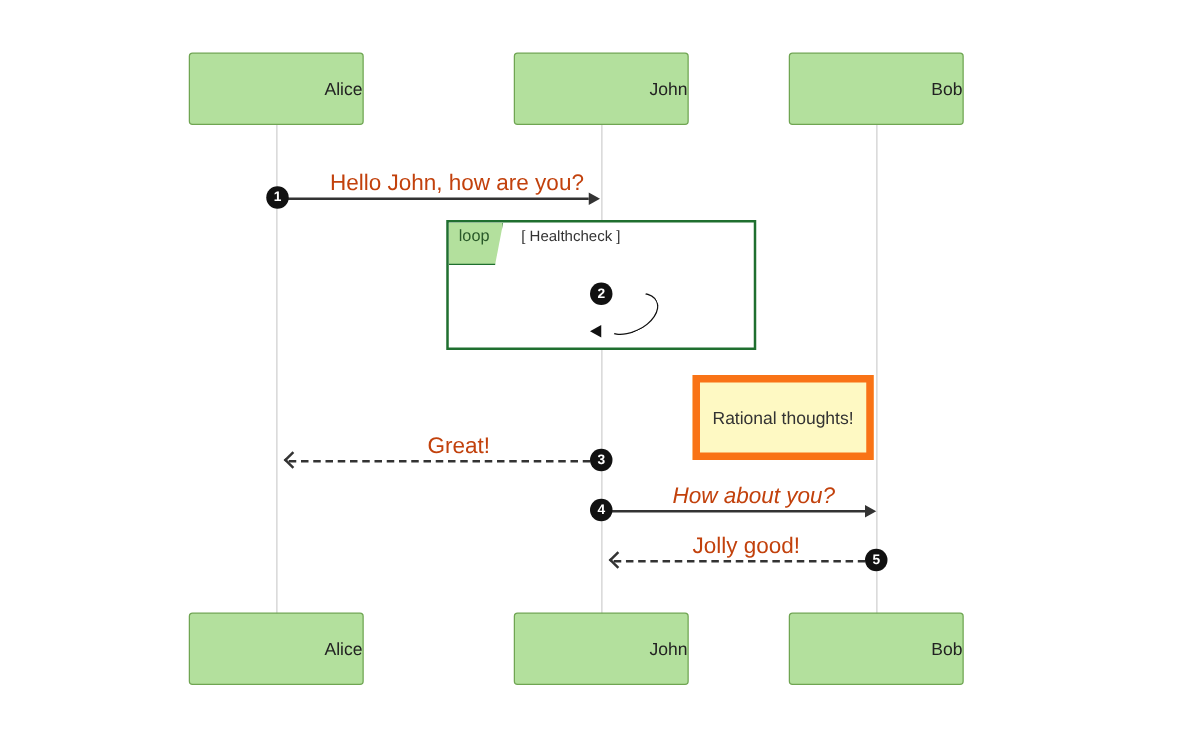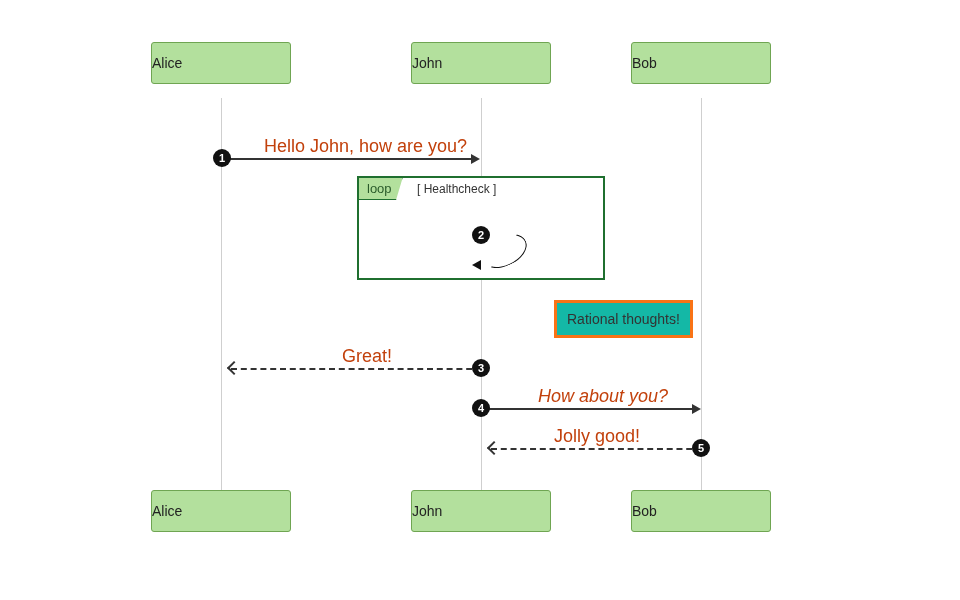--- a/index.html
+++ b/index.html
@@ -8,27 +8,27 @@
     font-family: "Segoe UI", Arial, sans-serif;
     background: #ffffff;
     width: 960px;
     height: 600px;
     position: relative;
     overflow: hidden;
   }
   .participant {
     position: absolute;
     width: 140px;
-    height: 42px;
+    height: 58px;
     background: #b3e09d;
     border: 1px solid #6fa552;
     border-radius: 3px;
     display: flex;
     align-items: center;
-    justify-content: flex-start;
+    justify-content: flex-end;
     font-size: 14px;
     color: #222;
     box-sizing: border-box;
   }
   .lifeline {
     position: absolute;
     width: 1px;
     background: #cfcfcf;
   }
   .msg-line {
@@ -97,21 +97,21 @@
     background: #fff;
     box-sizing: border-box;
   }
   .loopbox .tag {
     position: absolute;
     top: 0;
     left: 0;
     background: #b3e09d;
     border-right: 1px solid #1f6f2f;
     border-bottom: 1px solid #1f6f2f;
-    padding: 3px 10px 3px 8px;
+    padding: 3px 10px 15px 8px;
     font-size: 13px;
     color: #2a5a2a;
     clip-path: polygon(0 0, 100% 0, 85% 100%, 0 100%);
   }
   .loopbox .cond {
     position: absolute;
     top: 4px;
     left: 58px;
     font-size: 12px;
     color: #333;
@@ -136,23 +136,23 @@
   .selfloop-arrow {
     position: absolute;
     width: 0;
     height: 0;
     border-right: 9px solid #111;
     border-top: 5px solid transparent;
     border-bottom: 5px solid transparent;
   }
   .note {
     position: absolute;
-    background: #14b8a6;
-    border: 3px solid #f97316;
-    padding: 8px 10px;
+    background: #fef9c3;
+    border: 6px solid #f97316;
+    padding: 20px 10px;
     font-size: 14px;
     color: #333;
   }
 </style>
 </head>
 <body>
 
 <div class="lifeline" style="left:221px; top:98px; height:394px;"></div>
 <div class="lifeline" style="left:481px; top:98px; height:394px;"></div>
 <div class="lifeline" style="left:701px; top:98px; height:394px;"></div>

